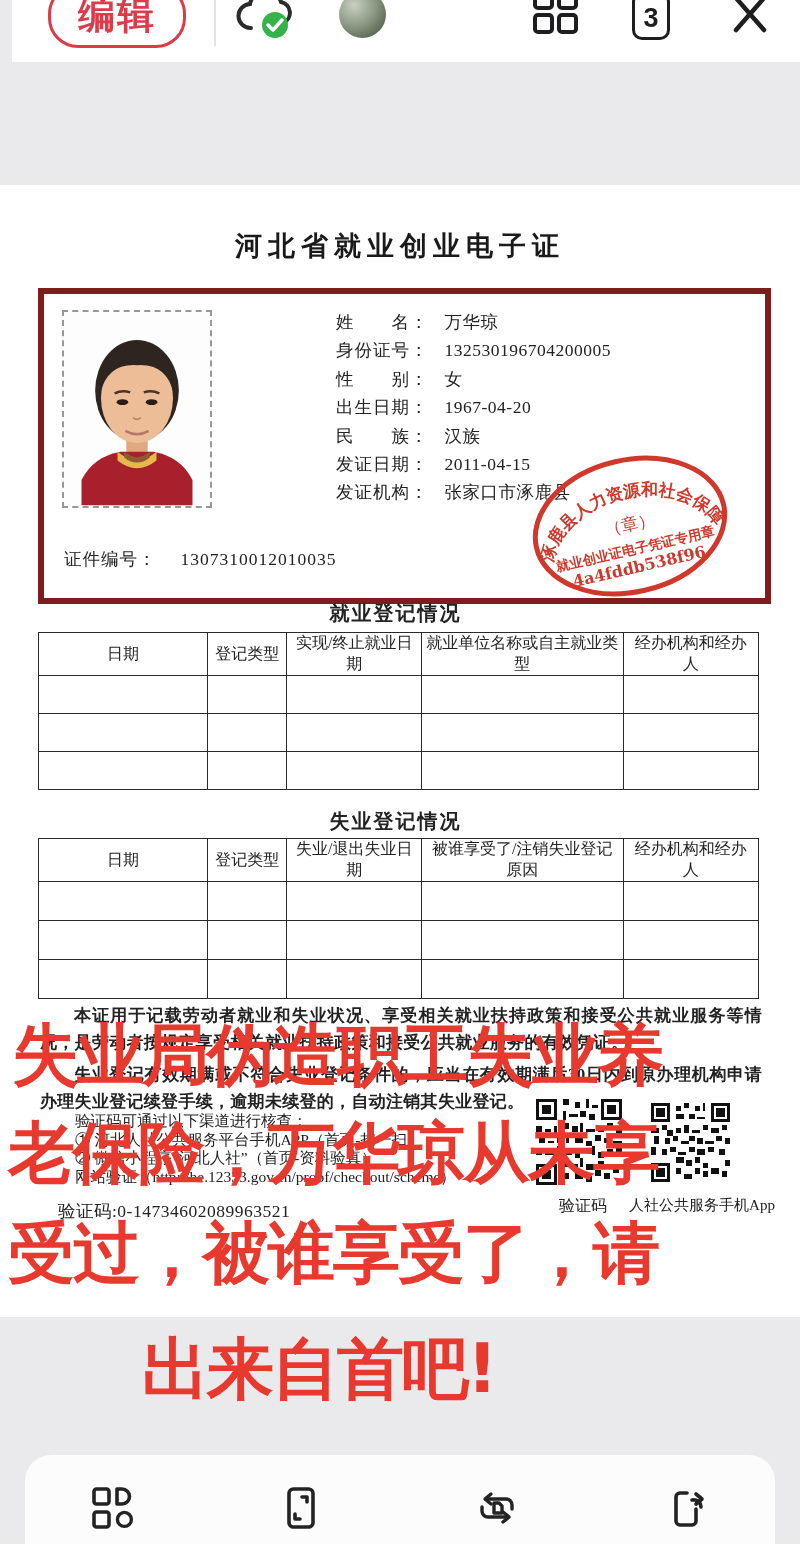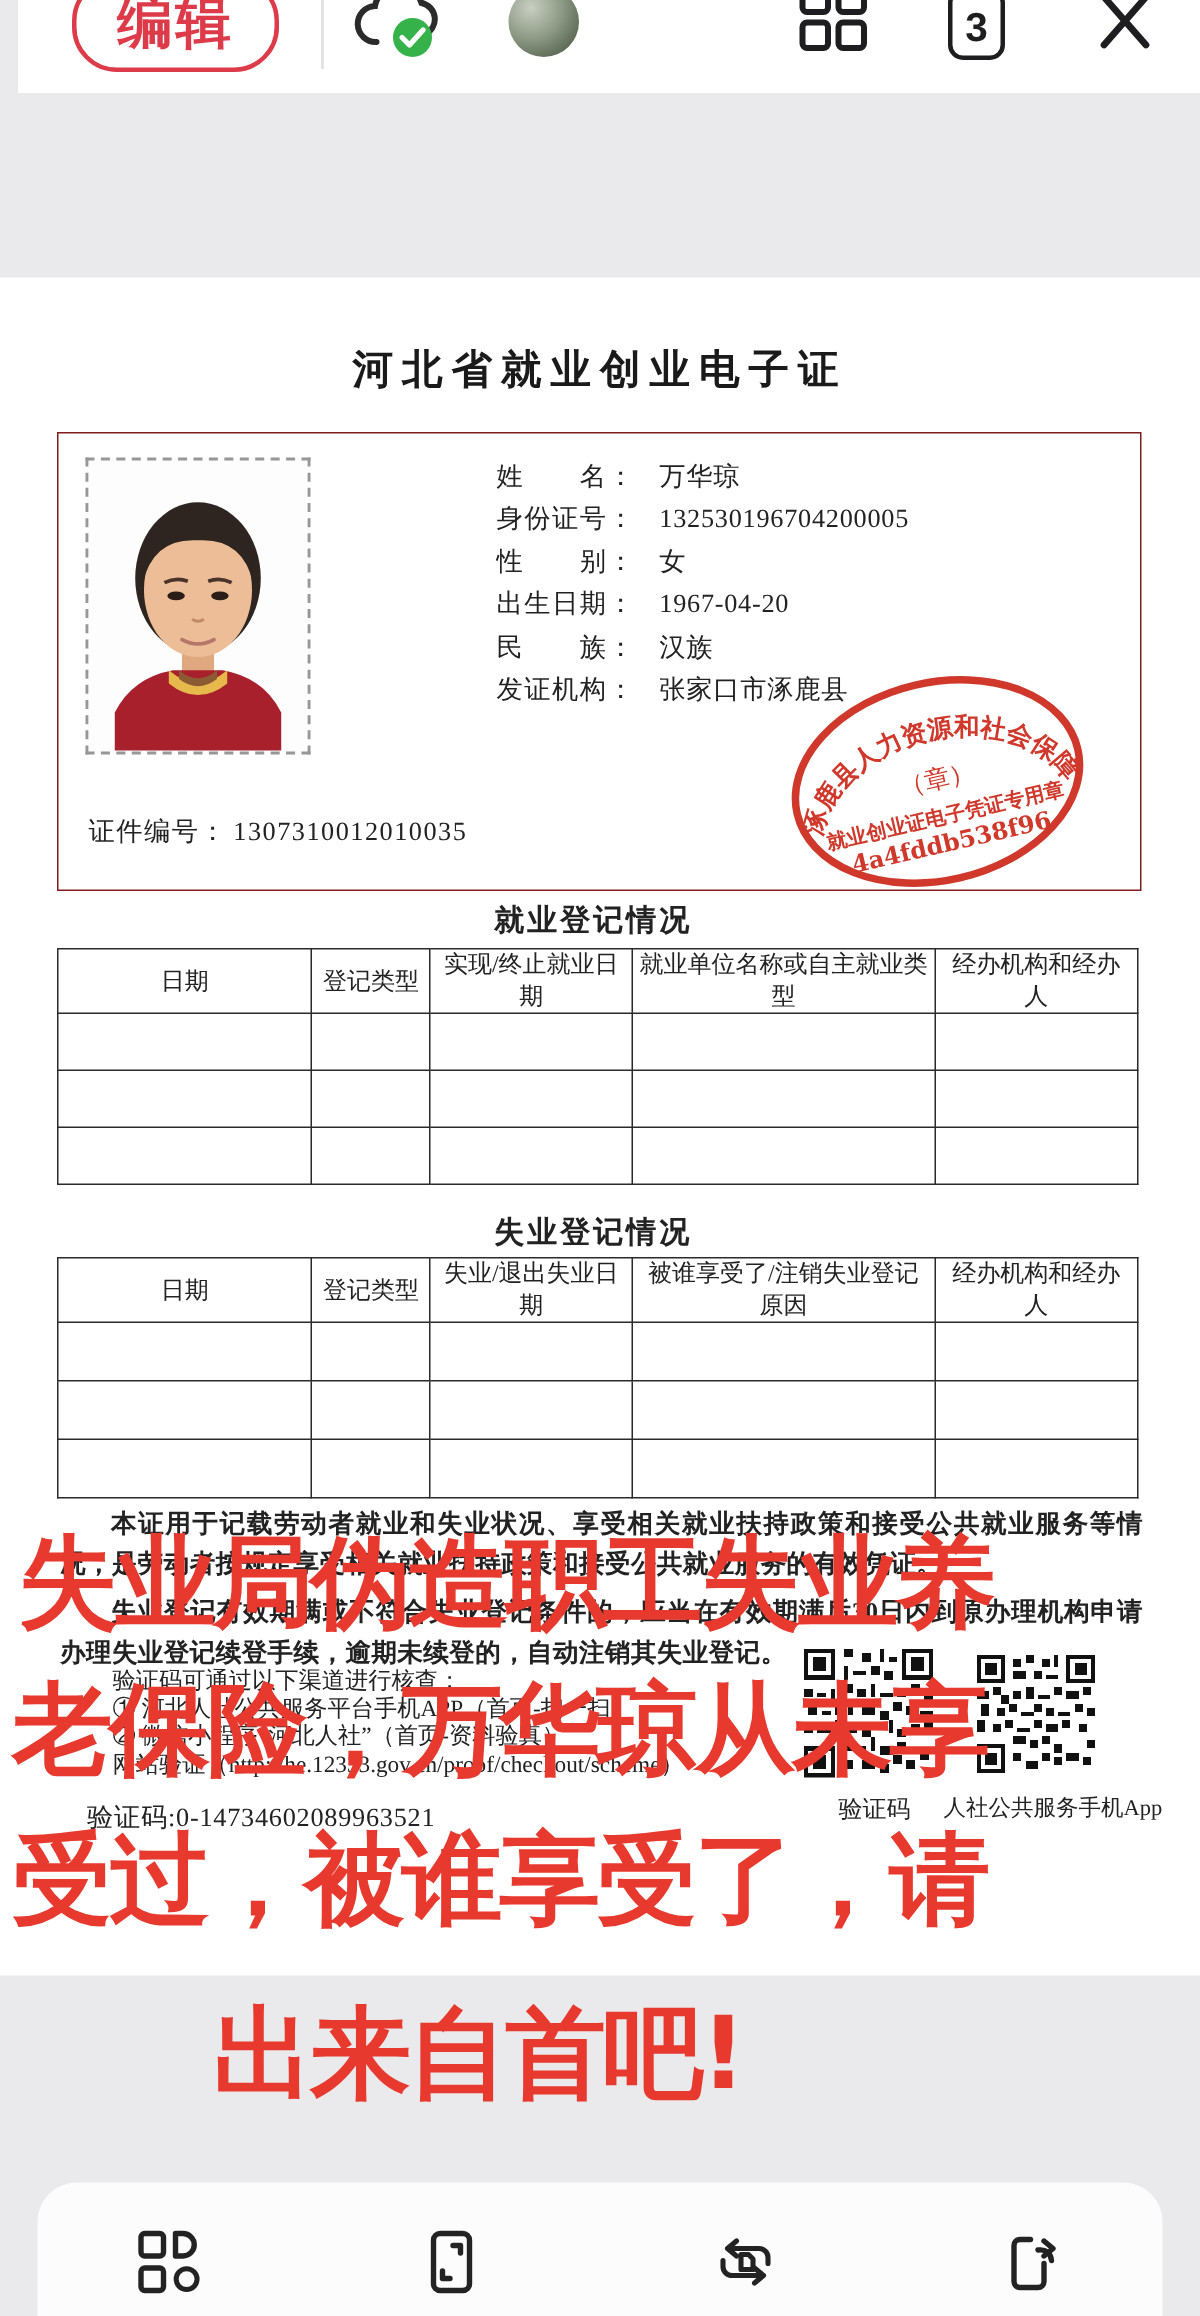--- a/index.html
+++ b/index.html
@@ -21,29 +21,29 @@
   .avatar{position:absolute;left:327px;top:-9px;width:47px;height:47px;border-radius:50%;
     background:radial-gradient(circle at 32% 30%, #c9cfc2 0%, #8d9a85 45%, #5d6b57 78%, #47543f 100%);}
 
   
   .page{position:absolute;top:185px;left:0;width:800px;height:1132px;background:#ffffff;}
 
   .doc-title{position:absolute;top:228px;left:0;width:800px;text-align:center;
     font-size:27px;font-weight:bold;letter-spacing:6px;color:#1a1a1a;}
 
   
-  .info-box{position:absolute;left:38px;top:288px;width:721px;height:304px;border:1px solid #7f1d1d;}
+  .info-box{position:absolute;left:38px;top:288px;width:721px;height:304px;border:6px solid #7f1d1d;}
   .photo{position:absolute;left:18px;top:16px;width:150px;height:198px;border:2px dashed #979797;
     box-sizing:border-box;background:#fdfdfd;}
   .fields{position:absolute;left:292px;top:14px;font-size:17.5px;line-height:28.4px;}
   .frow{white-space:nowrap;}
   .flabel{display:inline-block;letter-spacing:1px;}
   .fvalue{display:inline-block;margin-left:16px;letter-spacing:0.5px;}
   .cert-no{position:absolute;left:20px;top:253px;font-size:17.5px;letter-spacing:1px;}
-  .cert-no .num{margin-left:4px;letter-spacing:1px;}
+  .cert-no .num{margin-left:24px;letter-spacing:1px;}
   .stamp{position:absolute;left:481px;top:156px;width:210px;height:152px;transform:rotate(-13deg);}
 
   
   .sec-title{position:absolute;left:0;width:791px;text-align:center;font-size:20px;font-weight:bold;letter-spacing:2px;}
   .t1-title{top:600px;} .t2-title{top:808px;}
   table.reg{position:absolute;left:38px;border-collapse:collapse;table-layout:fixed;width:721px;
     font-size:16px;}
   table.reg th{font-weight:normal;padding:0 4px;}
   table.reg th, table.reg td{border:1.8px solid #2a2a2a;text-align:center;overflow:hidden;}
   .tbl1{top:632px;} .tbl2{top:838px;}
@@ -133,20 +133,21 @@
       <path d="M64 122 q11 6 22 0" stroke="#b5776a" stroke-width="2.5" fill="none" stroke-linecap="round"></path>
     </svg>
   </div>
 
   <div class="fields">
     <div class="frow"><span class="flabel">姓　　名：</span><span class="fvalue">万华琼</span></div>
     <div class="frow"><span class="flabel">身份证号：</span><span class="fvalue">132530196704200005</span></div>
     <div class="frow"><span class="flabel">性　　别：</span><span class="fvalue">女</span></div>
     <div class="frow"><span class="flabel">出生日期：</span><span class="fvalue">1967-04-20</span></div>
     <div class="frow"><span class="flabel">民　　族：</span><span class="fvalue">汉族</span></div>
+    <div class="frow"><span class="flabel">发证日期：</span><span class="fvalue">2011-04-15</span></div>
     <div class="frow"><span class="flabel">发证机构：</span><span class="fvalue">张家口市涿鹿县</span></div>
   </div>
 
   <div class="cert-no">
     <span>证件编号：</span><span class="num">1307310012010035</span>
   </div>
 
   <svg class="stamp" viewBox="0 0 210 152">
     <defs>
       <path id="arcTop" d="M 20 100 A 86 62 0 0 1 190 100" fill="none"></path>

